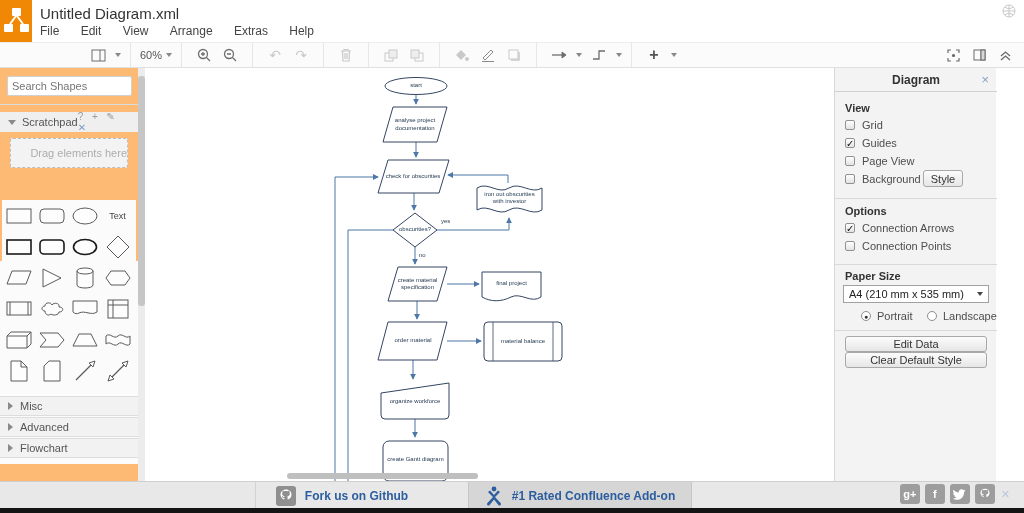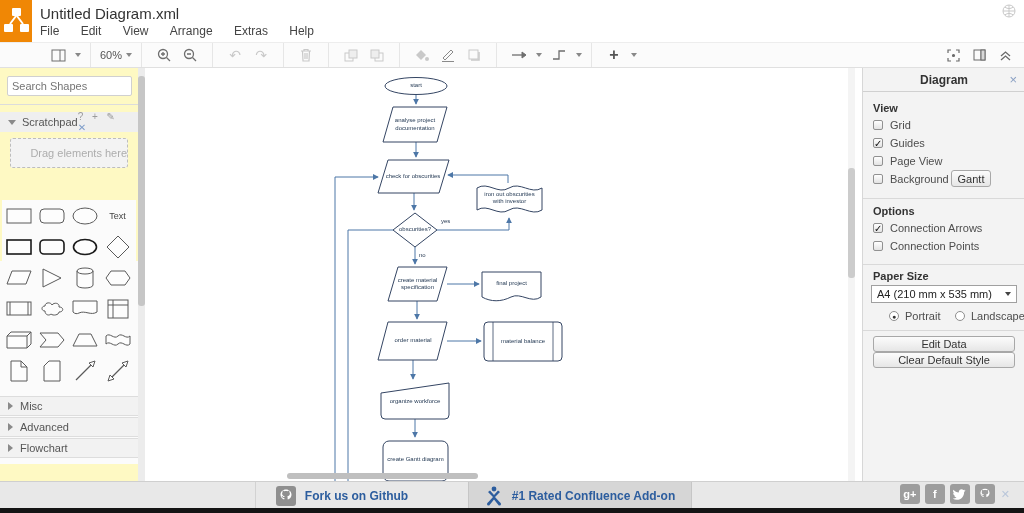--- a/index.html
+++ b/index.html
@@ -8,32 +8,32 @@
 
   
   #header { position:absolute; left:0; top:0; width:1024px; height:42px; background:#fff; }
   #logo { position:absolute; left:0; top:0; width:32px; height:42px; background:#F08705; }
   #title { position:absolute; left:40px; top:5px; font-size:15px; color:#333; }
   #menubar { position:absolute; left:40px; top:24px; font-size:12px; color:#444; }
   .menu-item { display:inline-block; margin-right:18px; cursor:default; }
   #lang-icon { position:absolute; right:8px; top:4px; width:14px; height:14px; }
 
   
-  #toolbar { position:absolute; left:0; top:42px; width:1024px; height:26px; background:#fbfbfb; border-top:1px solid #ededed; border-bottom:1px solid #e0e0e0; display:flex; align-items:center; }
+  #toolbar { position:absolute; left:0; top:42px; width:1024px; height:26px; background:#fbfbfb; border-top:1px solid #ededed; border-bottom:1px solid #e0e0e0; display:flex; align-items:center;padding-left:40px; }
   .tb-group { display:flex; align-items:center; height:100%; padding:0 9px; border-right:1px solid #e6e6e6; }
   .tb-group.noborder { border-right:none; }
   .tb-btn { display:flex; align-items:center; justify-content:center; min-width:18px; height:20px; margin:0 4px; color:#6e6e6e; }
   .tb-btn.disabled { color:#c9c9c9; }
   .caret { width:0; height:0; border-left:3.5px solid transparent; border-right:3.5px solid transparent; border-top:4px solid #888; margin-left:4px; }
   #zoom-label { font-size:11px; color:#555; }
   #tb-right { position:absolute; right:6px; top:44px; display:flex; align-items:center; height:22px; }
   .glyph { font-size:14px; line-height:1; }
 
   
-  #sidebar { position:absolute; left:0; top:68px; width:145px; height:413px; background:#fef9c3; border-right:1px solid #dcdcdc; font-size:11px; color:#4d4d4d; }
+  #sidebar { position:absolute; left:0; top:68px; width:145px; height:413px; background:#fdba74; border-right:1px solid #dcdcdc; font-size:11px; color:#4d4d4d; }
   #search-wrap { position:absolute; left:7px; top:8px; width:125px; height:20px; background:#fff; border:1px solid #d0d0d0; border-radius:2px; display:flex; align-items:center; }
   #search-input { border:none; outline:none; flex:1; font-size:11px; padding:0 4px; color:#999; background:transparent; font-family:inherit; }
   .side-divider { position:absolute; left:0; width:138px; border-top:1px solid #dcdcdc; }
   .sec-header { position:absolute; left:0; width:138px; height:20px; display:flex; align-items:center; padding-left:8px; background:#f2f2f2; border-top:1px solid #ddd; border-bottom:1px solid #ddd; color:#555; }
   .tri-down { width:0; height:0; border-left:4px solid transparent; border-right:4px solid transparent; border-top:5px solid #8a8a8a; margin-right:6px; }
   .tri-right { width:0; height:0; border-top:4px solid transparent; border-bottom:4px solid transparent; border-left:5px solid #8a8a8a; margin-right:7px; }
   #scratch-icons { margin-left:auto; margin-right:6px; color:#9a9a9a; font-size:10px; letter-spacing:3px; }
   #scratch-close { color:#7d9cc9; }
   #drag-area { position:absolute; left:10px; top:135px; width:118px; height:30px; border:1.5px dashed #bdbdbd; border-radius:3px; display:flex; align-items:center; justify-content:flex-end; color:#adadad; font-size:11px; background:#f3f3f3; }
   #shape-grid { position:absolute; left:2px; top:196px; width:134px; display:grid; grid-template-columns:repeat(4,33px); grid-auto-rows:31px; background:#fbfbfb; }
@@ -47,21 +47,21 @@
   
   #canvas { position:absolute; left:148px; top:68px; width:707px; height:413px; background:#fff; }
   #flow-svg { position:absolute; left:0; top:0; }
   .node-label { position:absolute; display:flex; align-items:center; justify-content:center; text-align:center; font-size:6px; line-height:1.25; color:#1f3550; }
   .edge-label { position:absolute; font-size:6px; color:#2a3c55; }
   #h-scroll { position:absolute; left:139px; top:405px; width:191px; height:6px; background:#bfbfbf; border-radius:3px; }
   #v-scroll { position:absolute; left:700px; top:0px; width:7px; height:413px; background:#f4f4f4; }
   #v-thumb { position:absolute; left:0; top:100px; width:7px; height:110px; background:#cccccc; border-radius:3px; }
 
   
-  #panel { position:absolute; left:862px; top:68px; width:162px; height:413px; background:#f3f3f3; border-left:1px solid #d7d7d7; font-size:11px; color:#4d4d4d; }
+  #panel { position:absolute; left:834px; top:68px; width:162px; height:413px; background:#f3f3f3; border-left:1px solid #d7d7d7; font-size:11px; color:#4d4d4d; }
   #panel-tab { position:absolute; left:0; top:0; width:162px; height:24px; border-bottom:1px solid #d0d0d0; display:flex; align-items:center; }
   #panel-title { flex:1; text-align:center; font-size:12px; color:#333; font-weight:bold; }
   #panel-close { position:absolute; right:8px; top:4px; color:#8aa0c3; font-size:13px; }
   .p-sec-title { font-weight:bold; color:#333; }
   .check-row { position:absolute; display:flex; align-items:center; }
   .cbox { width:10px; height:10px; border:1px solid #919191; background:linear-gradient(#fff,#e3e3e3); border-radius:2px; margin-right:7px; font-size:10px; line-height:9px; text-align:center; color:#111; font-weight:bold; }
   .rdot { width:10px; height:10px; border:1px solid #8e8e8e; background:#fff; border-radius:50%; margin-right:6px; font-size:7px; line-height:9px; text-align:center; color:#333; }
   .p-divider { position:absolute; left:0; width:162px; border-top:1px solid #d9d9d9; }
   .p-btn { position:absolute; left:10px; width:142px; height:16px; border:1px solid #a8a8a8; border-radius:3px; background:linear-gradient(#fcfcfc,#e6e6e6); font-size:11px; color:#333; display:flex; align-items:center; justify-content:center; }
   #img-btn { position:absolute; left:78px; top:-3px; width:40px; height:17px; border:1px solid #a8a8a8; border-radius:3px; background:linear-gradient(#fcfcfc,#e6e6e6); display:flex; align-items:center; justify-content:center; font-size:11px; color:#333; }
@@ -471,21 +471,21 @@
     <span class="cbox">✓</span>
     <span>Guides</span>
   </div>
   <div class="check-row" style="left:10px;top:87px">
     <span class="cbox"></span>
     <span>Page View</span>
   </div>
   <div class="check-row" style="left:10px;top:105px;width:145px">
     <span class="cbox"></span>
     <span>Background</span>
-    <span id="img-btn">Gantt</span>
+    <span id="img-btn">Style</span>
   </div>
 
   <div class="p-divider" style="top:130px"></div>
 
   <div class="p-sec-title abs" style="left:10px;top:137px">Options</div>
   <div class="check-row" style="left:10px;top:154px">
     <span class="cbox">✓</span>
     <span>Connection Arrows</span>
   </div>
   <div class="check-row" style="left:10px;top:172px">

